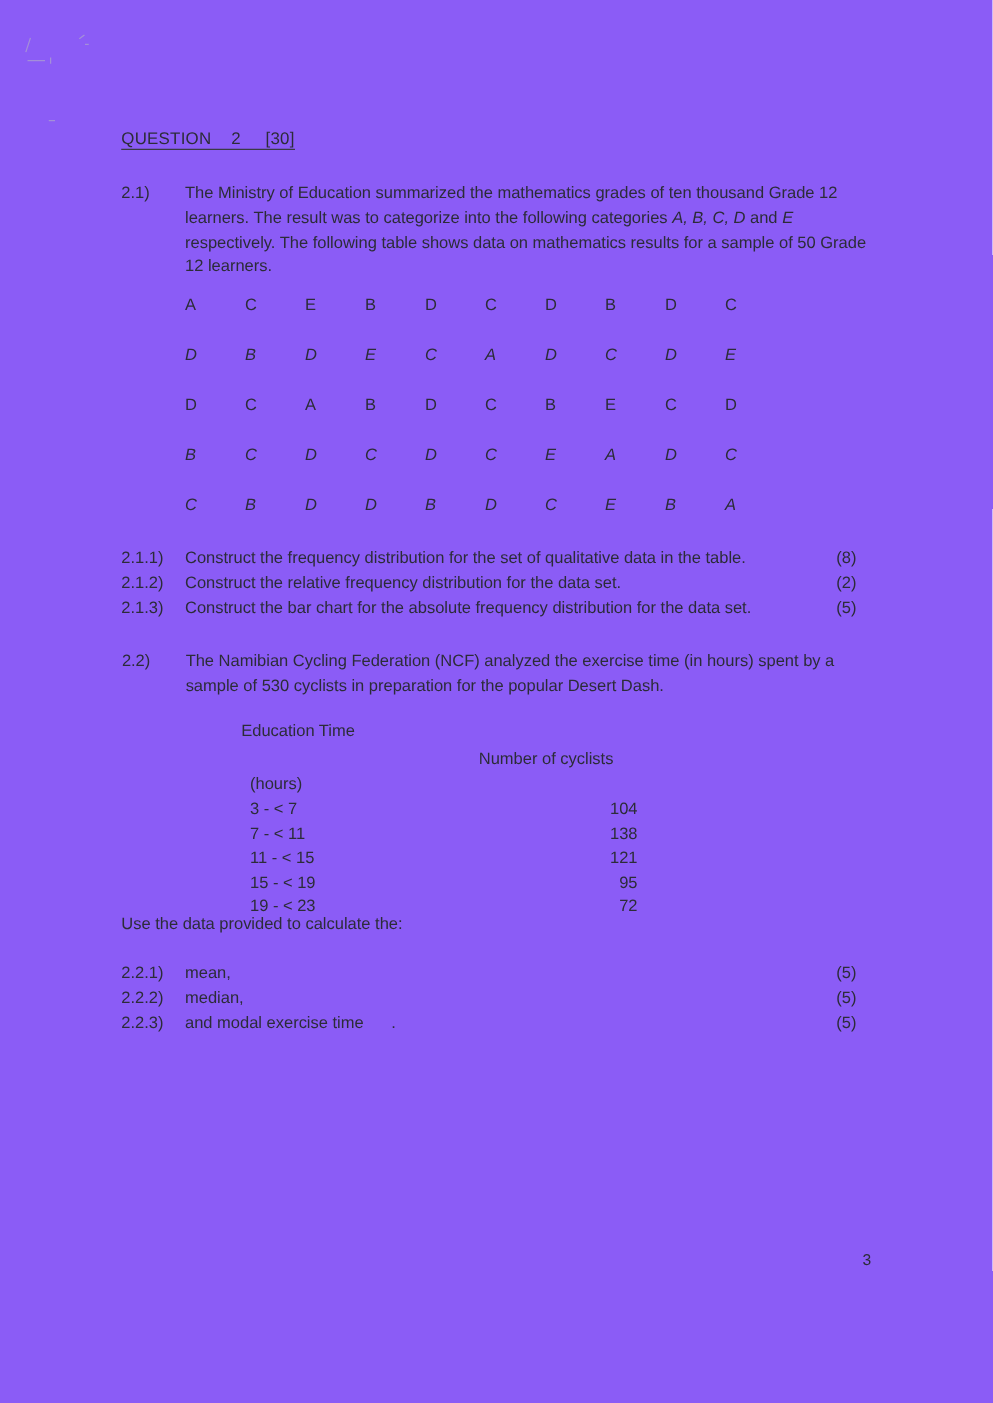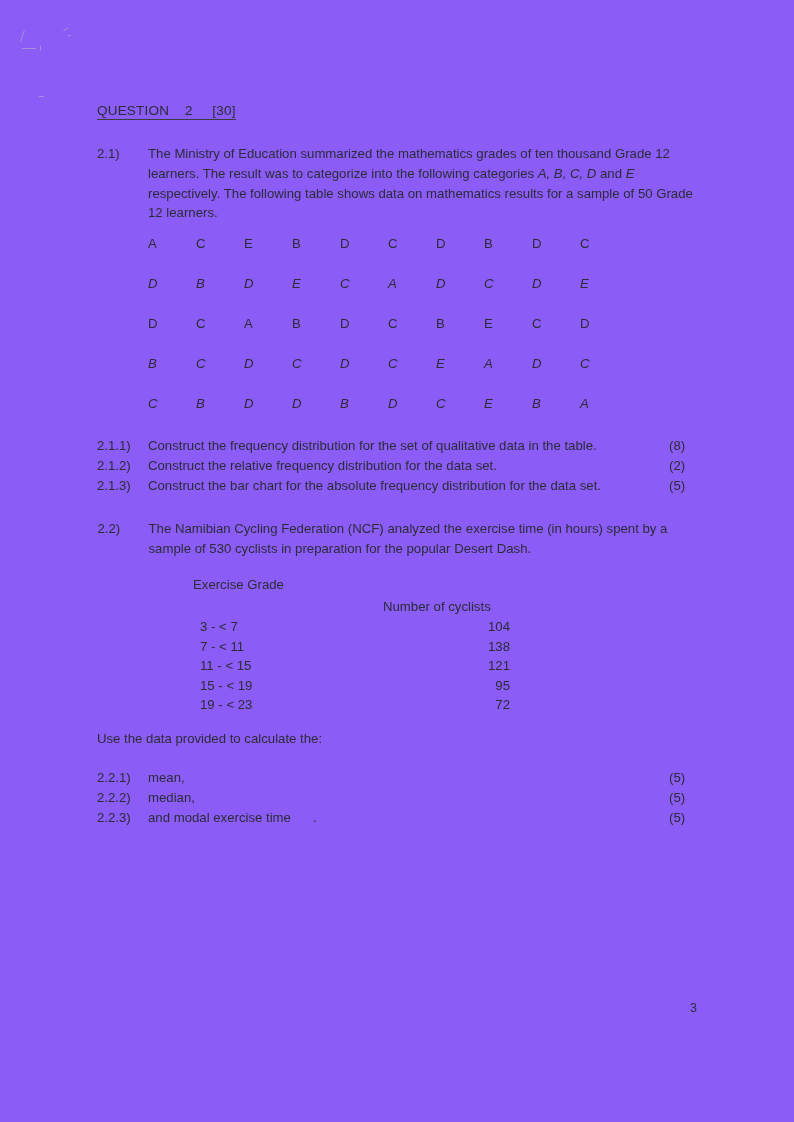--- a/index.html
+++ b/index.html
@@ -258,23 +258,24 @@
     </div>
   </div>
 
   <div class="qblock" id="q22">
     <div class="qnum">2.2)</div>
     <div class="qtext">The Namibian Cycling Federation (NCF) analyzed the exercise time (in hours) spent by a sample of  530 cyclists in preparation for the popular Desert Dash.</div>
   </div>
 
   <div class="freq">
     <div class="freq-head">
-      <div class="col-l">Exercise Grade</div>
+      <div class="col-l">Education Time</div>
       <div class="col-r">Number of cyclists</div>
     </div>
+    <div class="freq-sub">(hours)</div>
     <div class="freq-row">
       <div class="col-l">3 - &lt; 7</div>
       <div class="col-r">104</div>
     </div>
     <div class="freq-row">
       <div class="col-l">7 - &lt; 11</div>
       <div class="col-r">138</div>
     </div>
     <div class="freq-row">
       <div class="col-l">11 - &lt; 15</div>

